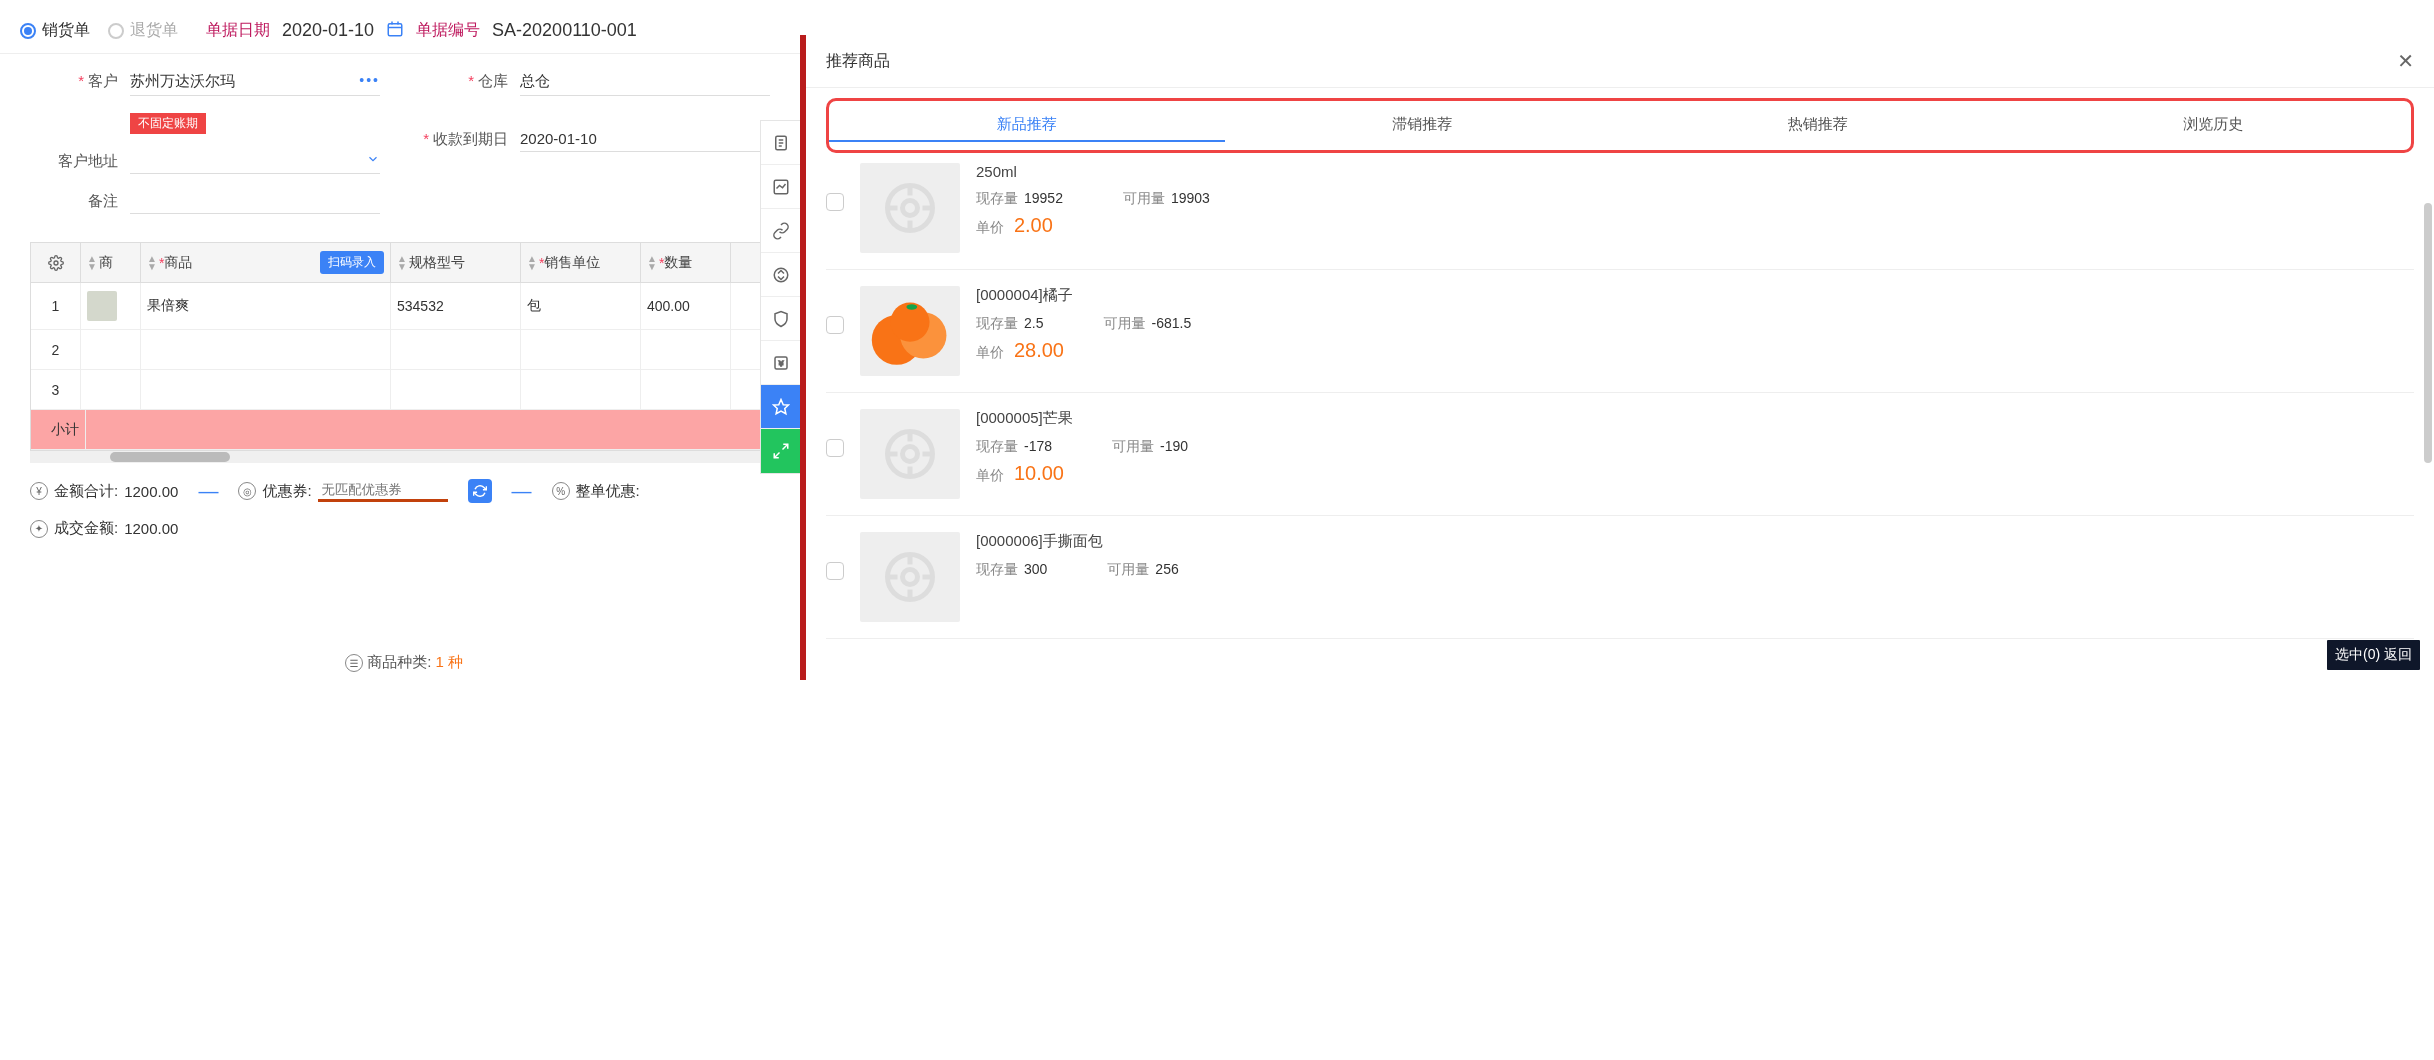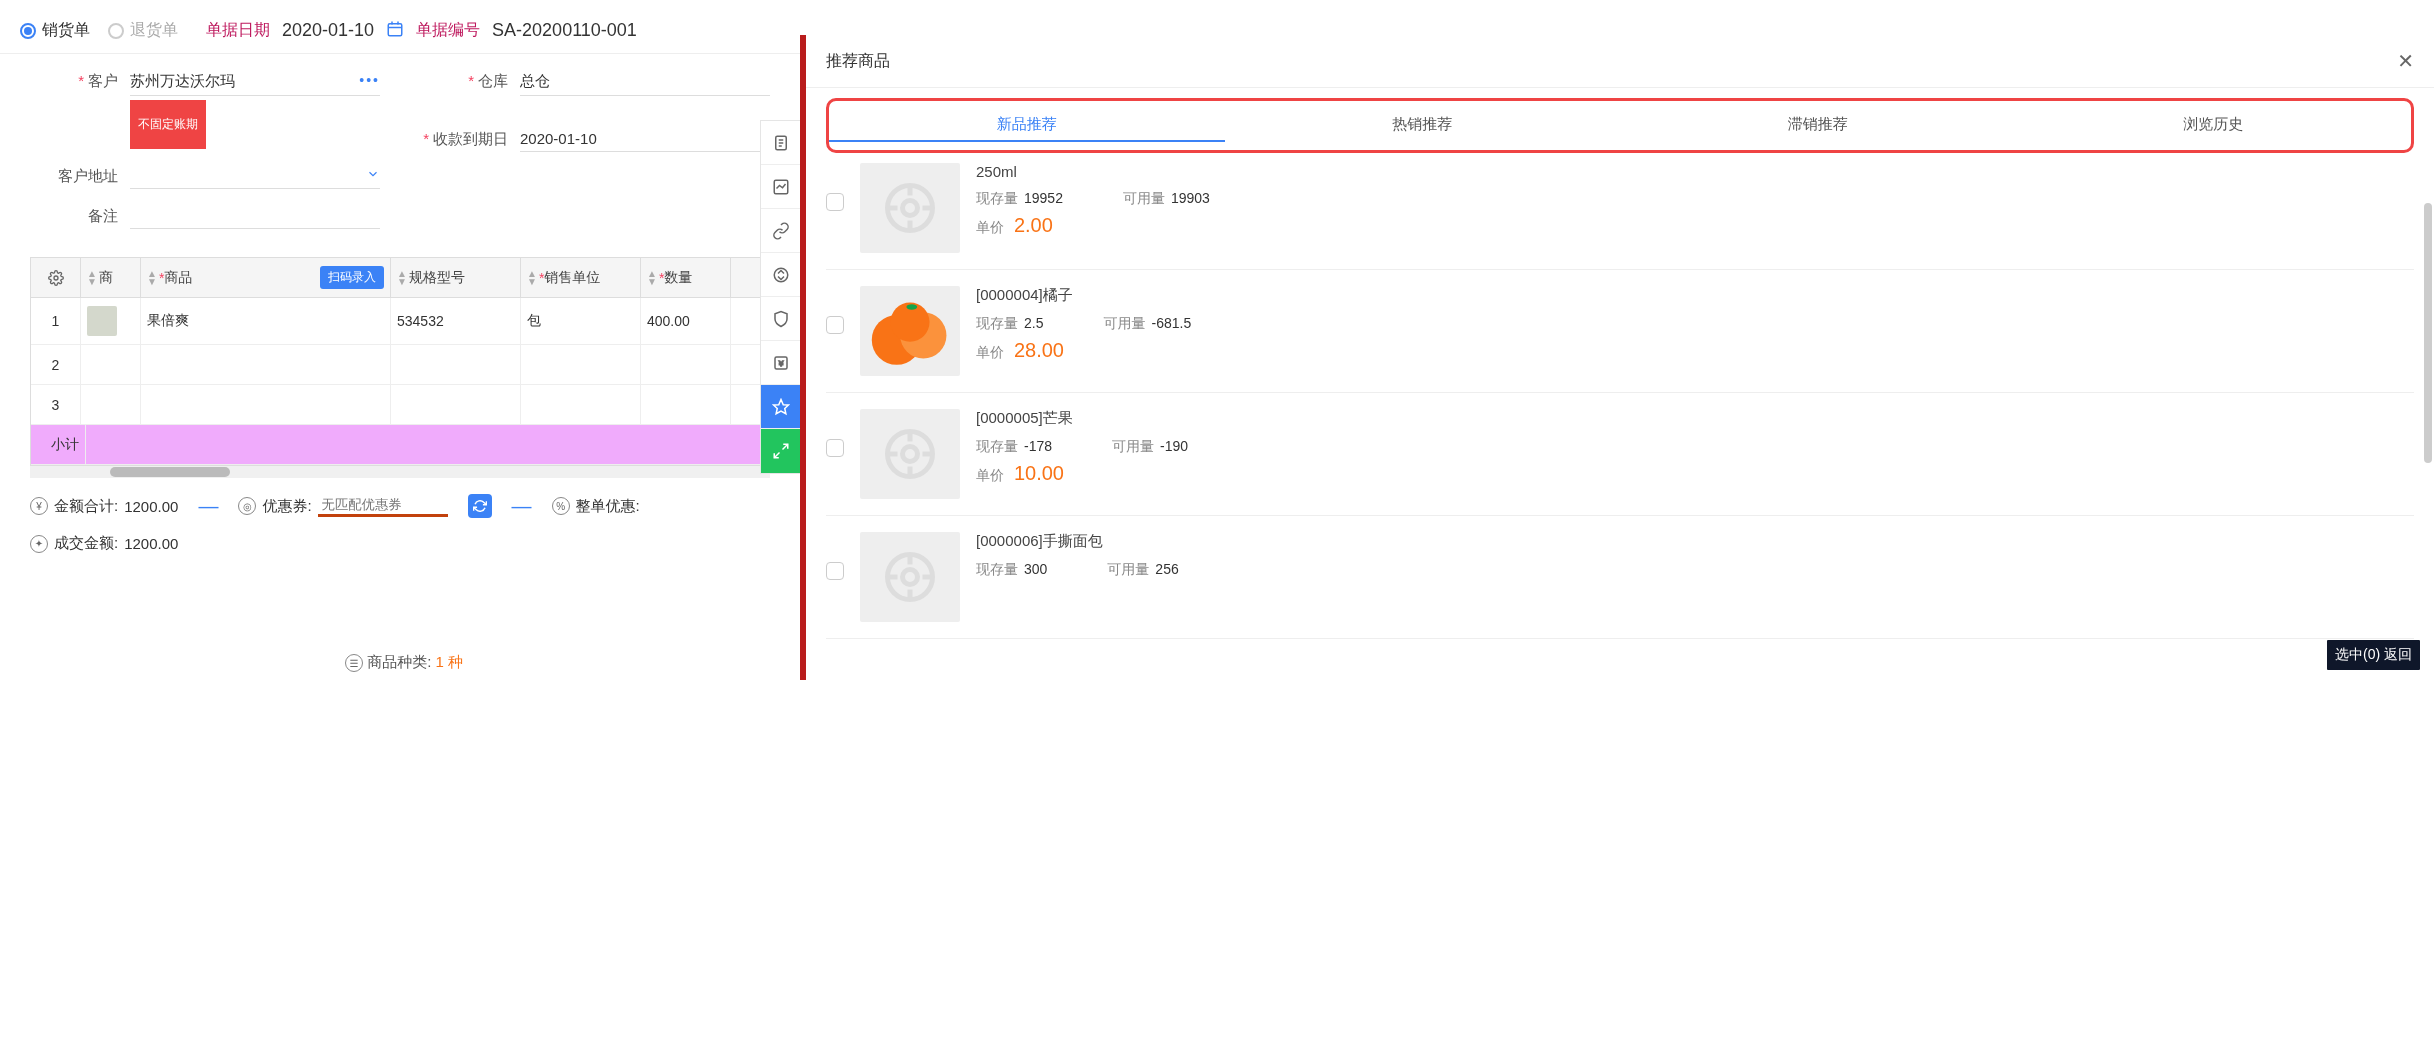--- a/index.html
+++ b/index.html
@@ -23,41 +23,41 @@
 
 
 .form-area { padding: 14px 30px; }
 .form-row { display: flex; align-items: flex-start; margin-bottom: 14px; }
 .form-lbl { width: 100px; text-align: right; padding-right: 12px; color: #555; font-size: 15px; padding-top: 4px; }
 .form-lbl .req { color: #f43f5e; margin-right: 4px; }
 .form-field { flex: 1; max-width: 300px; position: relative; }
 .form-field input, .form-display { width: 100%; border: none; border-bottom: 1px solid #ddd; padding: 4px 0; font-size: 15px; background: transparent; }
 .more-dots { position: absolute; right: 0; top: 4px; color: #3b82f6; letter-spacing: 2px; cursor: pointer; }
 .chev-down { position: absolute; right: 0; top: 4px; color: #3b82f6; }
-.tag-red { display: inline-block; background: #ef4444; color: #fff; font-size: 12px; padding: 16px 8px; margin-top: 4px; }
+.tag-red { display: inline-block; background: #ef4444; color: #fff; font-size: 12px; padding: 2px 8px; margin-top: 17px; }
 .form-cols { display: flex; gap: 40px; }
 .form-col { flex: 1; }
 
 
 .grid { margin: 0 30px; border: 1px solid #ddd; }
 .grid-head { display: flex; background: #f5f5f5; border-bottom: 1px solid #ddd; }
 .grid-cell { border-right: 1px solid #ddd; padding: 8px 6px; font-size: 14px; display: flex; align-items: center; position: relative; }
 .grid-head .grid-cell { font-weight: 500; color: #444; }
 .col-gear { width: 50px; justify-content: center; }
 .col-img { width: 60px; }
 .col-prod { width: 250px; }
 .col-spec { width: 130px; }
 .col-unit { width: 120px; }
 .col-qty { width: 90px; }
 .sort-ic { color: #aaa; font-size: 10px; margin-right: 2px; line-height: 8px; }
 .scan-btn { background: #3b82f6; color: #fff; font-size: 12px; padding: 3px 8px; border-radius: 3px; margin-left: auto; }
 .grid-row { display: flex; border-bottom: 1px solid #eee; min-height: 40px; }
 .grid-row .grid-cell { border-right: 1px solid #eee; }
 .thumb { width: 30px; height: 30px; background: #d4d8cc; border-radius: 2px; }
-.subtotal-row { background: #f0abfc; }
+.subtotal-row { background: #fca5a5; }
 .hscroll { height: 12px; background: #f0f0f0; margin: 0 30px; position: relative; }
 .hscroll-thumb { position: absolute; left: 80px; width: 120px; height: 10px; top: 1px; background: #bbb; border-radius: 5px; }
 
 
 .totals { padding: 16px 30px; display: flex; flex-wrap: wrap; gap: 20px; align-items: center; }
 .tot-item { display: flex; align-items: center; gap: 6px; font-size: 15px; }
 .tot-icon { width: 18px; height: 18px; border: 1px solid #888; border-radius: 50%; display: inline-flex; align-items: center; justify-content: center; font-size: 10px; color: #666; }
 .dash { color: #3b82f6; font-size: 20px; }
 .coupon-input { border: none; border-bottom: 3px solid #c2410c; padding: 2px 4px; width: 130px; color: #bbb; }
 .refresh-btn { width: 24px; height: 24px; background: #3b82f6; border-radius: 4px; display: inline-flex; align-items: center; justify-content: center; color: #fff; }
@@ -339,22 +339,22 @@
   </div>
 
   <div class="right-panel">
     <div class="rp-header">
       <span>推荐商品</span>
       <span class="close-x">✕</span>
     </div>
     <div class="rp-tabs-wrap">
       <div class="rp-tabs" id="rp-tabs">
           <div class="rp-tab active">新品推荐</div>
+          <div class="rp-tab">滞销推荐</div>
           <div class="rp-tab">热销推荐</div>
-          <div class="rp-tab">滞销推荐</div>
           <div class="rp-tab">浏览历史</div>
         </div>
     </div>
     <div class="rp-list" id="rp-list">
       <div class="rp-scrollbar"></div>
     <div class="rp-item" style="padding-top: 0px;">
           <div class="rp-check"></div>
           <div class="rp-img">
             <svg width="60" height="60" viewBox="0 0 24 24" fill="none" stroke="#ddd" stroke-width="2">
               <circle cx="12" cy="12" r="9"></circle>

